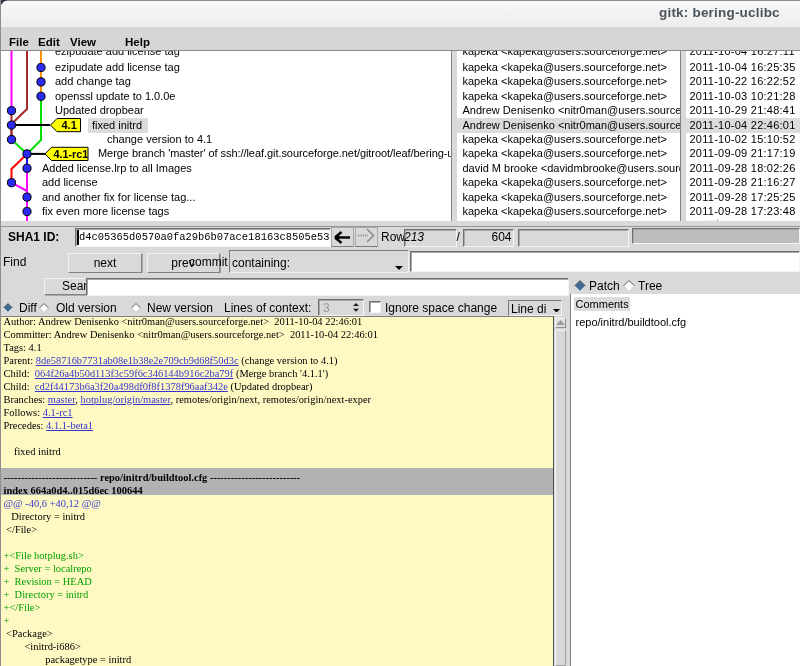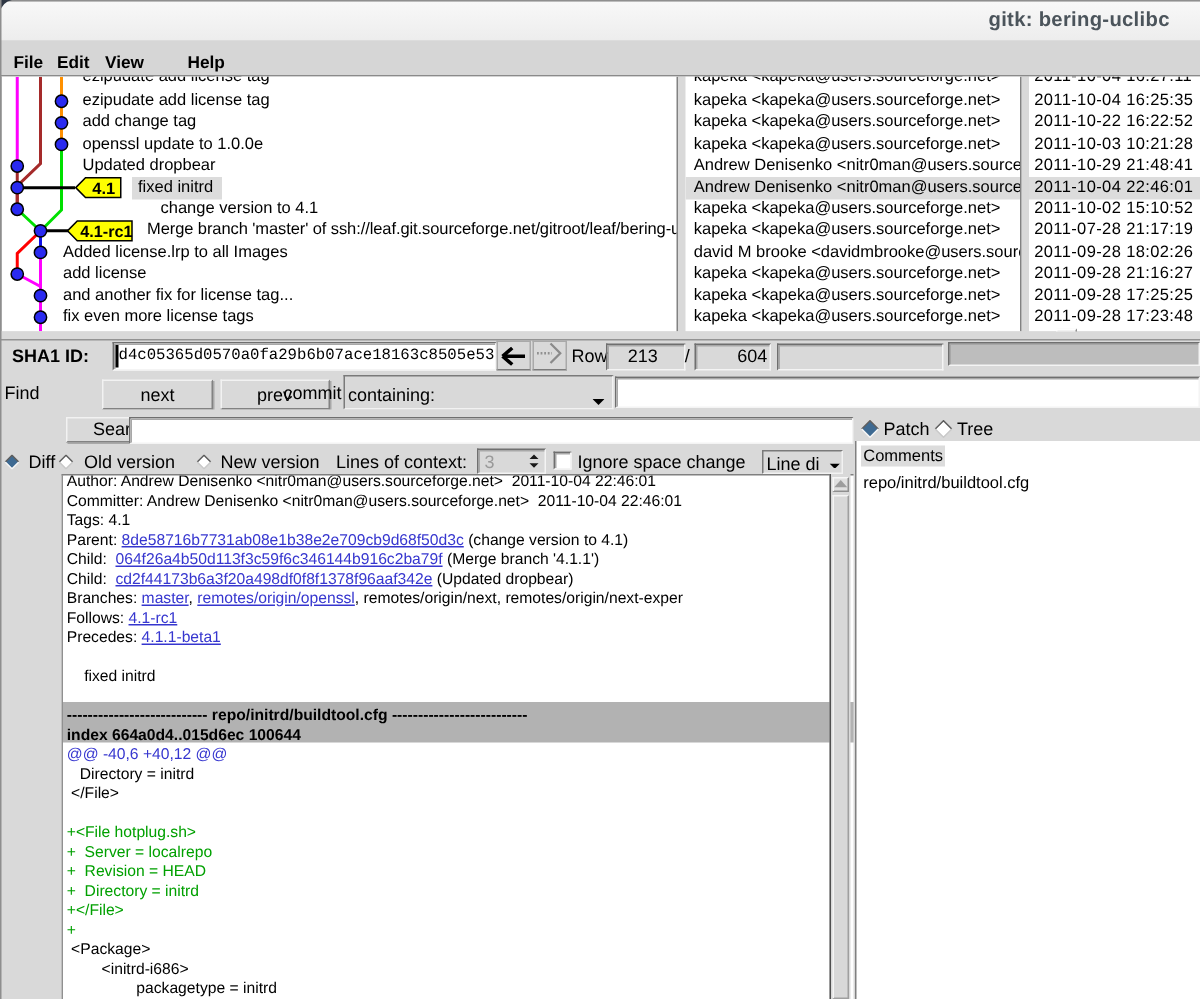--- a/index.html
+++ b/index.html
@@ -39,22 +39,22 @@
 #findbar { left:0; top:249px; width:800px; height:24px; background:#d9d9d9; }
 .sunken { border:1px solid; border-color:#6f6f6f #f4f4f4 #f4f4f4 #6f6f6f; box-shadow:inset 1px 1px 0 #a8a8a8; }
 .raised { border:1px solid; border-color:#f2f2f2 #828282 #828282 #f2f2f2; box-shadow:1px 1px 0 #a8a8a8; background:#d9d9d9;margin-left:38px; }
 .btn { position:absolute; text-align:center; font-size:12px; }
 .mono { font-family:"Liberation Mono", monospace; }
 
 #bottomleft { left:0; top:273px; width:569px; height:393px; background:#d9d9d9; }
 #rightpanel { left:569px; top:273px; width:231px; height:393px; background:#d9d9d9; }
 #difftext {
   position:absolute; left:0px; top:43px; width:554px; height:350px;
-  background:#ffffff; border-top:1px solid #808080; border-left:1px solid #909090; overflow:hidden;
-  font-family:Liberation Sans, sans-serif; font-size:10.45px;margin-left:41px;
+  background:#fef9c3; border-top:1px solid #808080; border-left:1px solid #909090; overflow:hidden;
+  font-family:Liberation Serif, serif; font-size:10.45px;
 }
 .dl { position:absolute; left:2.5px; white-space:pre; height:13px; line-height:13px; }
 .lnk { color:#3636cf; text-decoration:underline; }
 .grn { color:#00a000; }
 .blu { color:#3636cf; }
 .gry { font-weight:bold; }
 #filelist { position:absolute; left:1px; top:21px; width:230px; height:428px; background:#fff; border-left:1px solid #808080; overflow:hidden; font-size:11px; }
 </style>
 </head>
 <body>
@@ -138,21 +138,21 @@
     </div>
     <div id="datecol" style="letter-spacing:0.25px;">
       <div class="grow hl" style="left:0px; top:66.6px; width:114px;"></div>
       <div class="grow" style="left:3.5px; top:-7.5px;">2011-10-04 16:27:11</div>
       <div class="grow" style="left:3.5px; top:9px;">2011-10-04 16:25:35</div>
       <div class="grow" style="left:3.5px; top:23.4px;">2011-10-22 16:22:52</div>
       <div class="grow" style="left:3.5px; top:37.8px;">2011-10-03 10:21:28</div>
       <div class="grow" style="left:3.5px; top:52.2px;">2011-10-29 21:48:41</div>
       <div class="grow" style="left:3.5px; top:66.6px;">2011-10-04 22:46:01</div>
       <div class="grow" style="left:3.5px; top:81px;">2011-10-02 15:10:52</div>
-      <div class="grow" style="left:3.5px; top:95.4px;">2011-07-28 21:17:19</div>
+      <div class="grow" style="left:3.5px; top:95.4px;">2011-09-09 21:17:19</div>
       <div class="grow" style="left:3.5px; top:109.8px;">2011-09-28 18:02:26</div>
       <div class="grow" style="left:3.5px; top:124.2px;">2011-09-28 21:16:27</div>
       <div class="grow" style="left:3.5px; top:138.6px;">2011-09-28 17:25:25</div>
       <div class="grow" style="left:3.5px; top:153px;">2011-09-28 17:23:48</div>
     </div>
   </div>
   <div style="position:absolute; left:704px; top:219px; width:14px; height:6px; background:#f2f2f2; border:1px solid; border-color:#ffffff #8f8f8f #8f8f8f #ffffff;"></div>
 
   <div id="sha1bar" class="abs">
     <div style="position:absolute; left:0; top:5px; width:800px; height:1px; background:#939393;"></div>
@@ -164,21 +164,21 @@
     <div style="position:absolute; left:354.5px; top:6px; width:23px; height:20px; border:1px solid #a9a9a9; border-bottom-color:#7c7c7c;"></div>
     <svg style="position:absolute; left:334px; top:10px;" width="17" height="13" viewBox="0 0 17 13">
       <path d="M1,6.5 H16 M1,6.5 L7.5,1 M1,6.5 L7.5,12" stroke="#000" stroke-width="2.4" fill="none"></path>
     </svg>
     <svg style="position:absolute; left:357px; top:7px;" width="18" height="15" viewBox="0 0 18 15">
       <path d="M1,7.5 H11" stroke="#909090" stroke-width="1.8" stroke-dasharray="1.2,1.2" fill="none"></path>
       <path d="M10,1 L16.5,7.5 L10,14" stroke="#8a8a8a" stroke-width="1.5" fill="none"></path>
     </svg>
     <div style="position:absolute; left:381px; top:9px;">Row</div>
     <div class="sunken" style="position:absolute; left:404px; top:7.5px; width:52.5px; height:18px;"></div>
-    <div style="position:absolute; left:404px; top:9px; width:49px; text-align:center;">213</div>
+    <div style="position:absolute; left:404px; top:9px; width:49px; text-align:left;font-style:italic;">213</div>
     <div style="position:absolute; left:456.5px; top:9px;">/</div>
     <div class="sunken" style="position:absolute; left:462.5px; top:7.5px; width:51.5px; height:18px;"></div>
     <div style="position:absolute; left:462.5px; top:9px; width:49px; text-align:right;">604</div>
     <div class="sunken" style="position:absolute; left:518px; top:7.5px; width:111px; height:18px;"></div>
     <div class="sunken" style="position:absolute; left:632px; top:7px; width:168px; height:16px; background:#bdbdbd;"></div>
   </div>
 
   <div id="findbar" class="abs">
     <div style="position:absolute; left:3px; top:6px;">Find</div>
     <div class="btn raised" style="left:30px; top:3.5px; width:74px; height:20px; line-height:18px;">next</div>
@@ -231,21 +231,21 @@
         <path d="M0,0 H7 L3.5,3.5 Z" fill="#000"></path>
       </svg>
 
     <div id="difftext">
       <div class="dl" style="top:-2.5px;">Author: Andrew Denisenko &lt;nitr0man@users.sourceforge.net&gt;  2011-10-04 22:46:01</div>
       <div class="dl" style="top:10.5px;">Committer: Andrew Denisenko &lt;nitr0man@users.sourceforge.net&gt;  2011-10-04 22:46:01</div>
       <div class="dl" style="top:23.5px;">Tags: 4.1</div>
       <div class="dl" style="top:36.5px;">Parent: <span class="lnk">8de58716b7731ab08e1b38e2e709cb9d68f50d3c</span> (change version to 4.1)</div>
       <div class="dl" style="top:49.5px;">Child:  <span class="lnk">064f26a4b50d113f3c59f6c346144b916c2ba79f</span> (Merge branch '4.1.1')</div>
       <div class="dl" style="top:62.5px;">Child:  <span class="lnk">cd2f44173b6a3f20a498df0f8f1378f96aaf342e</span> (Updated dropbear)</div>
-      <div class="dl" style="top:75.5px;">Branches: <span class="lnk">master</span>, <span class="lnk">remotes/origin/openssl</span>, remotes/origin/next, remotes/origin/next-exper</div>
+      <div class="dl" style="top:75.5px;">Branches: <span class="lnk">master</span>, <span class="lnk">hotplug/origin/master</span>, remotes/origin/next, remotes/origin/next-exper</div>
       <div class="dl" style="top:88.5px;">Follows: <span class="lnk">4.1-rc1</span></div>
       <div class="dl" style="top:101.5px;">Precedes: <span class="lnk">4.1.1-beta1</span></div>
       <div class="dl" style="top:127.5px;">    fixed initrd</div>
       <div style="position:absolute; left:0; top:151px; width:553px; height:27px; background:#b2b2b2;"></div>
         <div class="dl gry" style="top:153.5px; left:0; padding-left:2.5px;">--------------------------- repo/initrd/buildtool.cfg --------------------------</div>
       <div class="dl gry" style="top:166.5px; left:0; padding-left:2.5px;">index 664a0d4..015d6ec 100644</div>
       <div class="dl blu" style="top:179.5px;">@@ -40,6 +40,12 @@</div>
       <div class="dl" style="top:192.5px;">   Directory = initrd</div>
       <div class="dl" style="top:205.5px;"> &lt;/File&gt;</div>
       <div class="dl grn" style="top:231.5px;">+&lt;File hotplug.sh&gt;</div>

